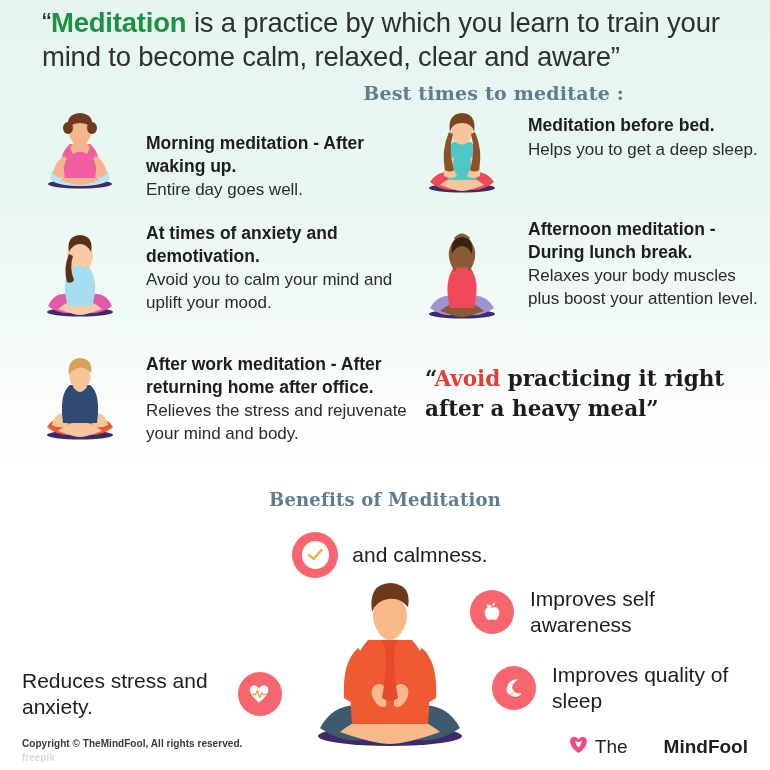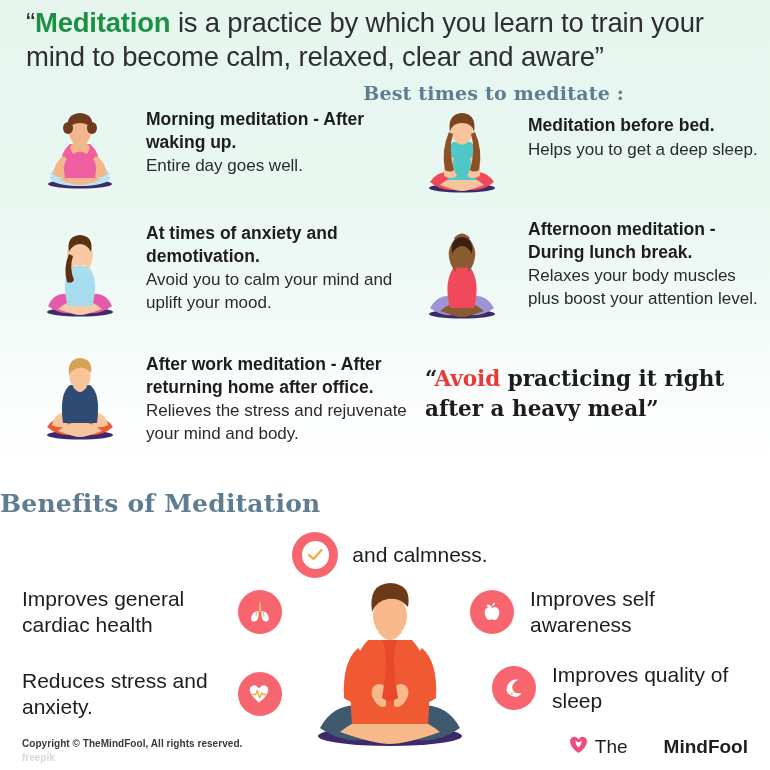--- a/index.html
+++ b/index.html
@@ -11,21 +11,21 @@
   }
   #poster{
     position:relative;
     width:770px;height:770px;
     background:linear-gradient(180deg,#e6f6ef 0%, #e9f7f1 26%, #f4fbf8 44%, #fdfefe 54%, #ffffff 62%, #ffffff 100%);
     overflow:hidden;
   }
 
   
   .headline{
-    position:absolute;left:26px;top:6px;width:726px;
+    position:absolute;left:42px;top:6px;width:726px;
     font-size:27.5px;line-height:34px;font-weight:500;
     color:#2f2f2f;letter-spacing:-0.2px;
   }
   .headline .hl{color:#1d9143;font-weight:700;}
 
   .subhead{
     position:absolute;left:0;top:82px;width:624px;text-align:right;
     font-family:"DejaVu Serif", serif;
     font-size:19px;font-weight:700;color:#5f7d91;letter-spacing:0.2px;
   }
@@ -37,44 +37,44 @@
   .tip .txt{position:absolute;}
   .tip .t-title{
     font-size:17.5px;line-height:22.5px;font-weight:700;color:#1d1d1d;margin:0 0 2px 0;
   }
   .tip .t-body{
     font-size:17px;line-height:22.5px;font-weight:400;color:#2b2b2b;margin:0;
   }
 
   
   #tip0{left:30px;top:0px;width:370px;}
-  #tip0 .txt{left:116px;top:0;width:252px;}
+  #tip0 .txt{left:116px;top:24px;width:252px;}
   #tip1{left:30px;top:106px;width:370px;}
   #tip1 .txt{left:116px;top:8px;width:258px;}
   #tip2{left:30px;top:245px;width:380px;}
   #tip2 .txt{left:116px;top:0px;width:270px;}
   
   #tip3{left:412px;top:0px;width:356px;}
   #tip3 .txt{left:116px;top:6px;width:240px;}
   #tip4{left:412px;top:106px;width:356px;}
   #tip4 .txt{left:116px;top:4px;width:236px;}
 
   
   .avoid{
     position:absolute;left:425px;top:364px;width:330px;
     font-family:"DejaVu Serif", serif;
     font-size:21.5px;line-height:30px;font-weight:700;color:#1c1c1c;
   }
   .avoid .red{color:#ea3a35;}
 
   
   .benefits-title{
-    position:absolute;left:0;top:489px;width:770px;text-align:left;
+    position:absolute;left:0;top:489px;width:770px;text-align:center;
     font-family:"DejaVu Serif", serif;
-    font-size:25px;font-weight:700;color:#5f7d91;letter-spacing:0.2px;
+    font-size:18px;font-weight:700;color:#5f7d91;letter-spacing:0.2px;
   }
   .b-row{position:absolute;display:flex;align-items:center;}
   .b-text{font-size:21px;line-height:26px;color:#1d1d1d;}
 
   #ben0{left:180px;top:532px;width:420px;justify-content:center;gap:14px;}
   #ben1{left:22px;top:586px;width:300px;gap:16px;}
   #ben2{left:470px;top:586px;width:300px;gap:16px;}
   #ben3{left:22px;top:668px;width:300px;gap:16px;}
   #ben4{left:492px;top:662px;width:280px;gap:16px;}
 
@@ -260,32 +260,20 @@
     <span class="badge ring" style="width:46px;height:46px;">
       <span class="hole">
         <svg width="20" height="20" viewBox="0 0 20 20">
             <path d="M4 10 L8.5 14 L16.5 5" fill="none" stroke="#f0a93a" stroke-width="2.3" stroke-linecap="round" stroke-linejoin="round"></path>
           </svg>
       </span>
     </span>
     <span class="b-text">and calmness.</span>
   </div>
 
-  <div class="b-row" id="ben1">
-    <span class="b-text" style="width:200px;">Improves general cardiac health</span>
-    <span class="badge" style="width:44px;height:44px;">
-      <svg width="26" height="26" viewBox="0 0 26 26">
-        <path d="M13 4 v8" stroke="#f7c873" stroke-width="1.6" fill="none" stroke-linecap="round"></path>
-        <path d="M11.6 12 q-6.5 0.5 -7.4 6.6 q-0.5 3.6 2.2 3.9 q3.4 0.4 4.6 -3.2 q0.8 -2.6 0.6 -7.3z" fill="#ffffff"></path>
-        <path d="M14.4 12 q6.5 0.5 7.4 6.6 q0.5 3.6 -2.2 3.9 q-3.4 0.4 -4.6 -3.2 q-0.8 -2.6 -0.6 -7.3z" fill="#ffffff"></path>
-        <path d="M10 13 q-1.6 2 -0.6 4" stroke="#f0b75a" stroke-width="1.1" fill="none" stroke-linecap="round"></path>
-        <path d="M16 13 q1.6 2 0.6 4" stroke="#f0b75a" stroke-width="1.1" fill="none" stroke-linecap="round"></path>
-      </svg>
-    </span>
-  </div>
 
   <div class="b-row" id="ben2">
     <span class="badge" style="width:44px;height:44px;">
       <svg width="26" height="26" viewBox="0 0 26 26">
         <path d="M13 7.5 q-3.2 -2.6 -5.6 -1.6 q1 2.8 4.4 3.2z" fill="#ffffff"></path>
         <path d="M13 6.5 q0.6 -2.4 3 -3.2 q0.2 2.6 -2.2 3.8z" fill="#ffffff"></path>
         <path d="M13 9 q-3.4 -2 -5.8 0.4 q-2.6 2.6 -0.9 7.3 q1.6 4.5 4.4 4.2 q1.4 -0.2 2.3 -0.6 q0.9 0.4 2.3 0.6 q2.8 0.3 4.4 -4.2 q1.7 -4.7 -0.9 -7.3 q-2.4 -2.4 -5.8 -0.4z" fill="#ffffff"></path>
       </svg>
     </span>
     <span class="b-text" style="width:200px;">Improves self awareness</span>

